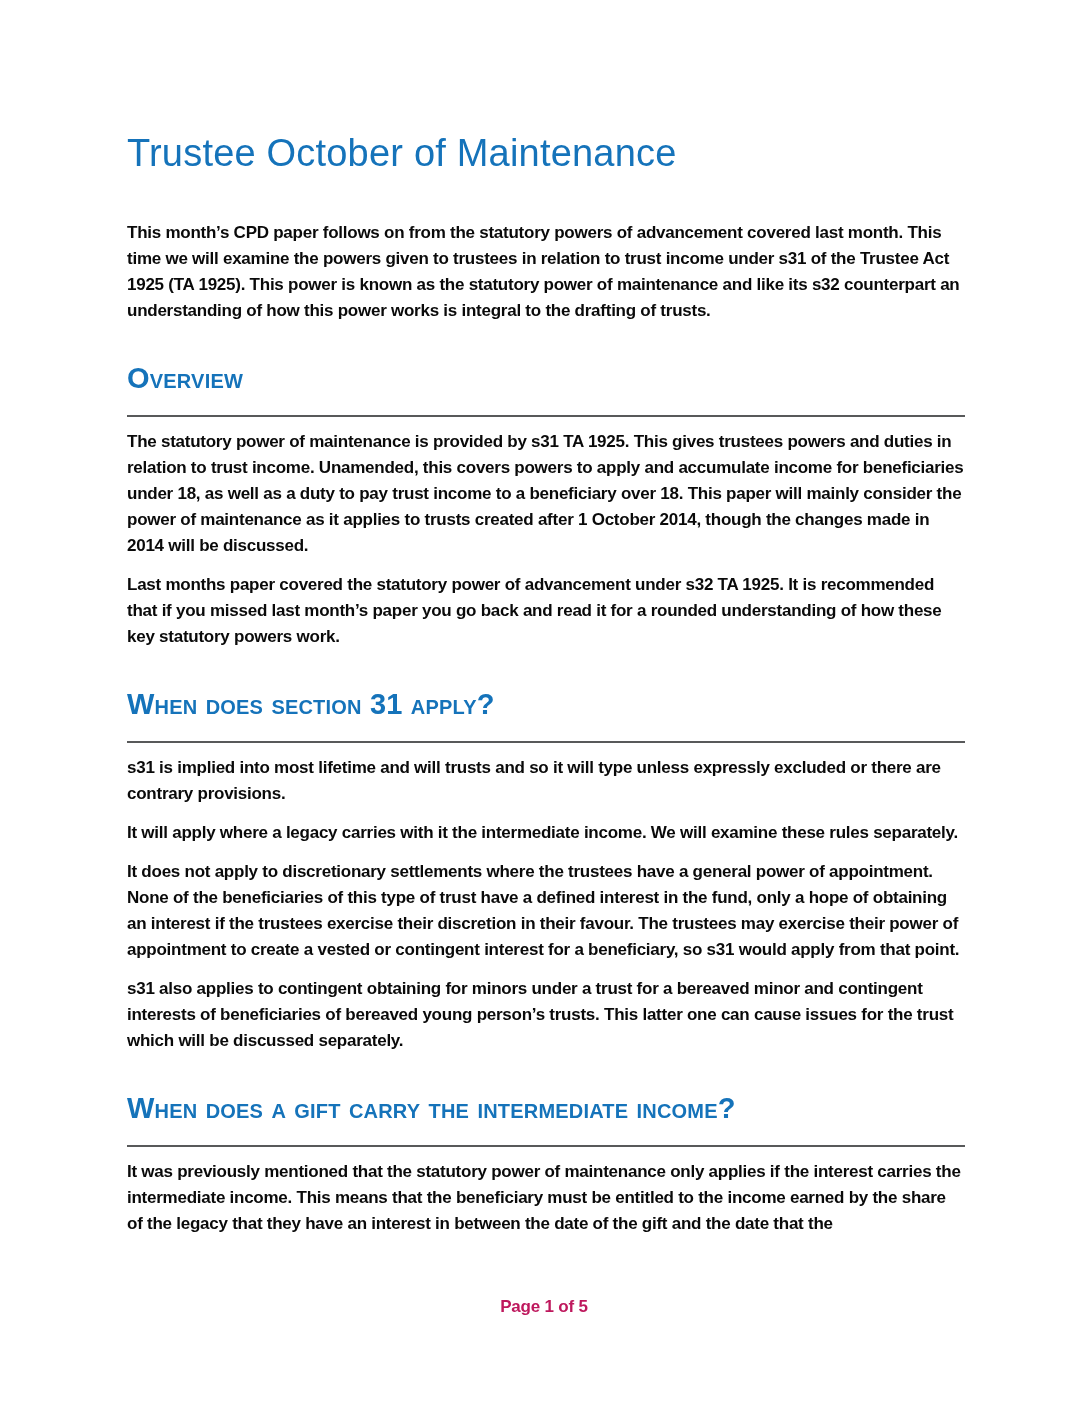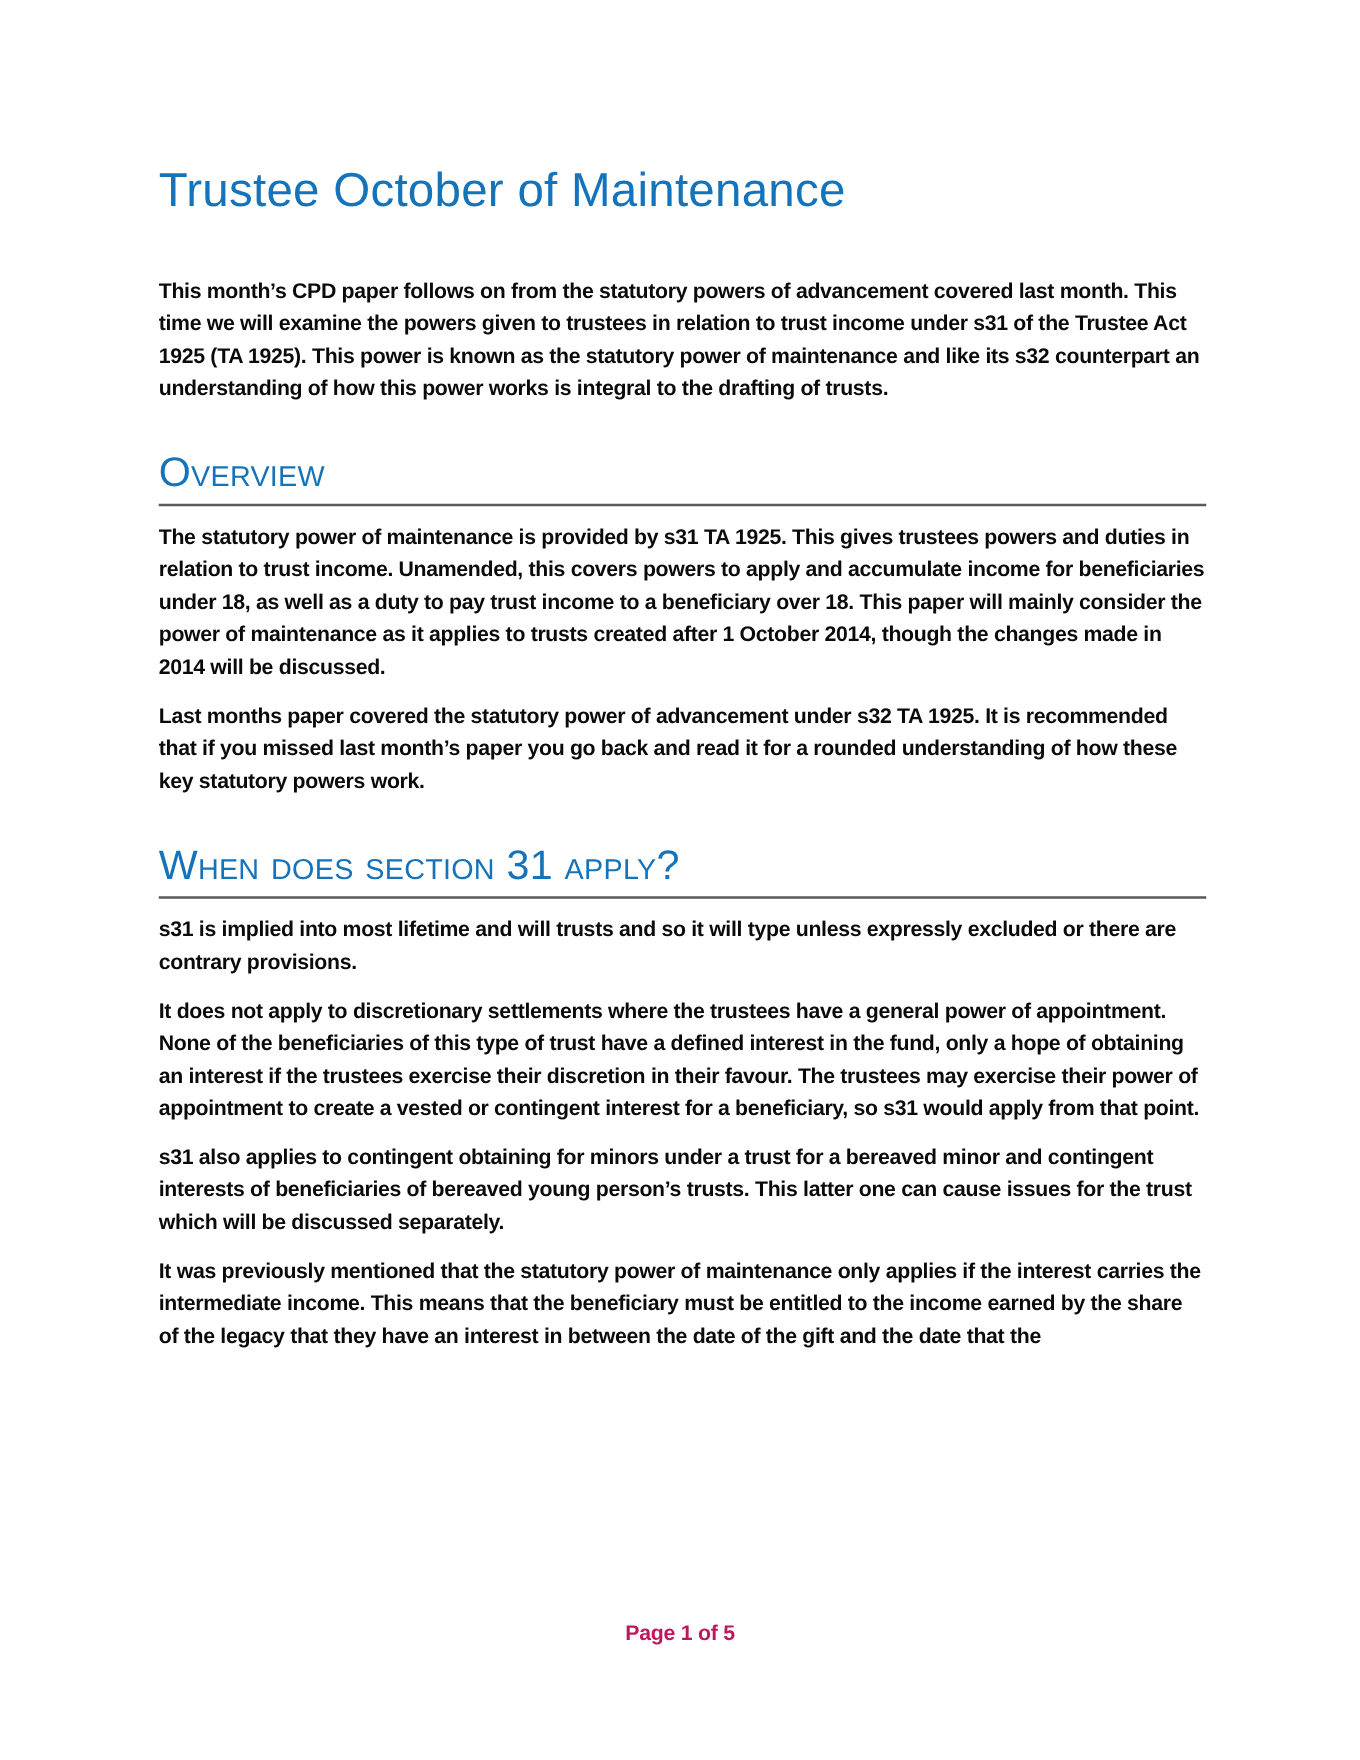--- a/index.html
+++ b/index.html
@@ -32,28 +32,28 @@
   }
   .body-text {
     font-size: 17px;
     line-height: 26px;
     font-weight: 600;
     letter-spacing: -0.25px;
     margin: 0 0 13px 0;
     color: #0a0a0a;
   }
   .section-heading {
-    font-size: 33px;
+    font-size: 29px;
     line-height: 34px;
-    font-weight: 400;
+    font-weight: 700;
     font-variant: small-caps;
     color: var(--accent, #1573BA);
     letter-spacing: 0.2px;
     margin: 37px 0 12px 0;
-    padding-bottom: 8px;
+    padding-bottom: 20px;
     border-bottom: 2px solid var(--rule, #58595A);
   }
   .page-footer {
     position: absolute;
     left: 0;
     right: 0;
     bottom: 91px;
     text-align: center;
     font-size: 17px;
     line-height: 20px;
@@ -73,25 +73,27 @@
 
   <section>
     <h2 class="section-heading">Overview</h2>
     <p class="body-text">The statutory power of maintenance is provided by s31 TA 1925. This gives trustees powers and duties in relation to trust income. Unamended, this covers powers to apply and accumulate income for beneficiaries under 18, as well as a duty to pay trust income to a beneficiary over 18. This paper will mainly consider the power of maintenance as it applies to trusts created after 1 October 2014, though the changes made in 2014 will be discussed.</p>
     <p class="body-text">Last months paper covered the statutory power of advancement under s32 TA 1925. It is recommended that if you missed last month’s paper you go back and read it for a rounded understanding of how these key statutory powers work.</p>
   </section>
 
   <section>
     <h2 class="section-heading">When does section 31 apply?</h2>
     <p class="body-text">s31 is implied into most lifetime and will trusts and so it will type unless expressly excluded or there are contrary provisions.</p>
+    <p class="body-text">It will apply where a legacy carries with it the intermediate income. We will examine these rules separately.</p>
     <p class="body-text">It does not apply to discretionary settlements where the trustees have a general power of appointment. None of the beneficiaries of this type of trust have a defined interest in the fund, only a hope of obtaining an interest if the trustees exercise their discretion in their favour. The trustees may exercise their power of appointment to create a vested or contingent interest for a beneficiary, so s31 would apply from that point.</p>
     <p class="body-text">s31 also applies to contingent obtaining for minors under a trust for a bereaved minor and contingent interests of beneficiaries of bereaved young person’s trusts. This latter one can cause issues for the trust which will be discussed separately.</p>
   </section>
 
   <section>
+    <h2 class="section-heading">When does a gift carry the intermediate income?</h2>
     <p class="body-text">It was previously mentioned that the statutory power of maintenance only applies if the interest carries the intermediate income. This means that the beneficiary must be entitled to the income earned by the share of the legacy that they have an interest in between the date of the gift and the date that the</p>
   </section>
 
   <div class="page-footer">
     <span>Page 1 of 5</span>
   </div>
 
 </div>
 
 </body></html>

